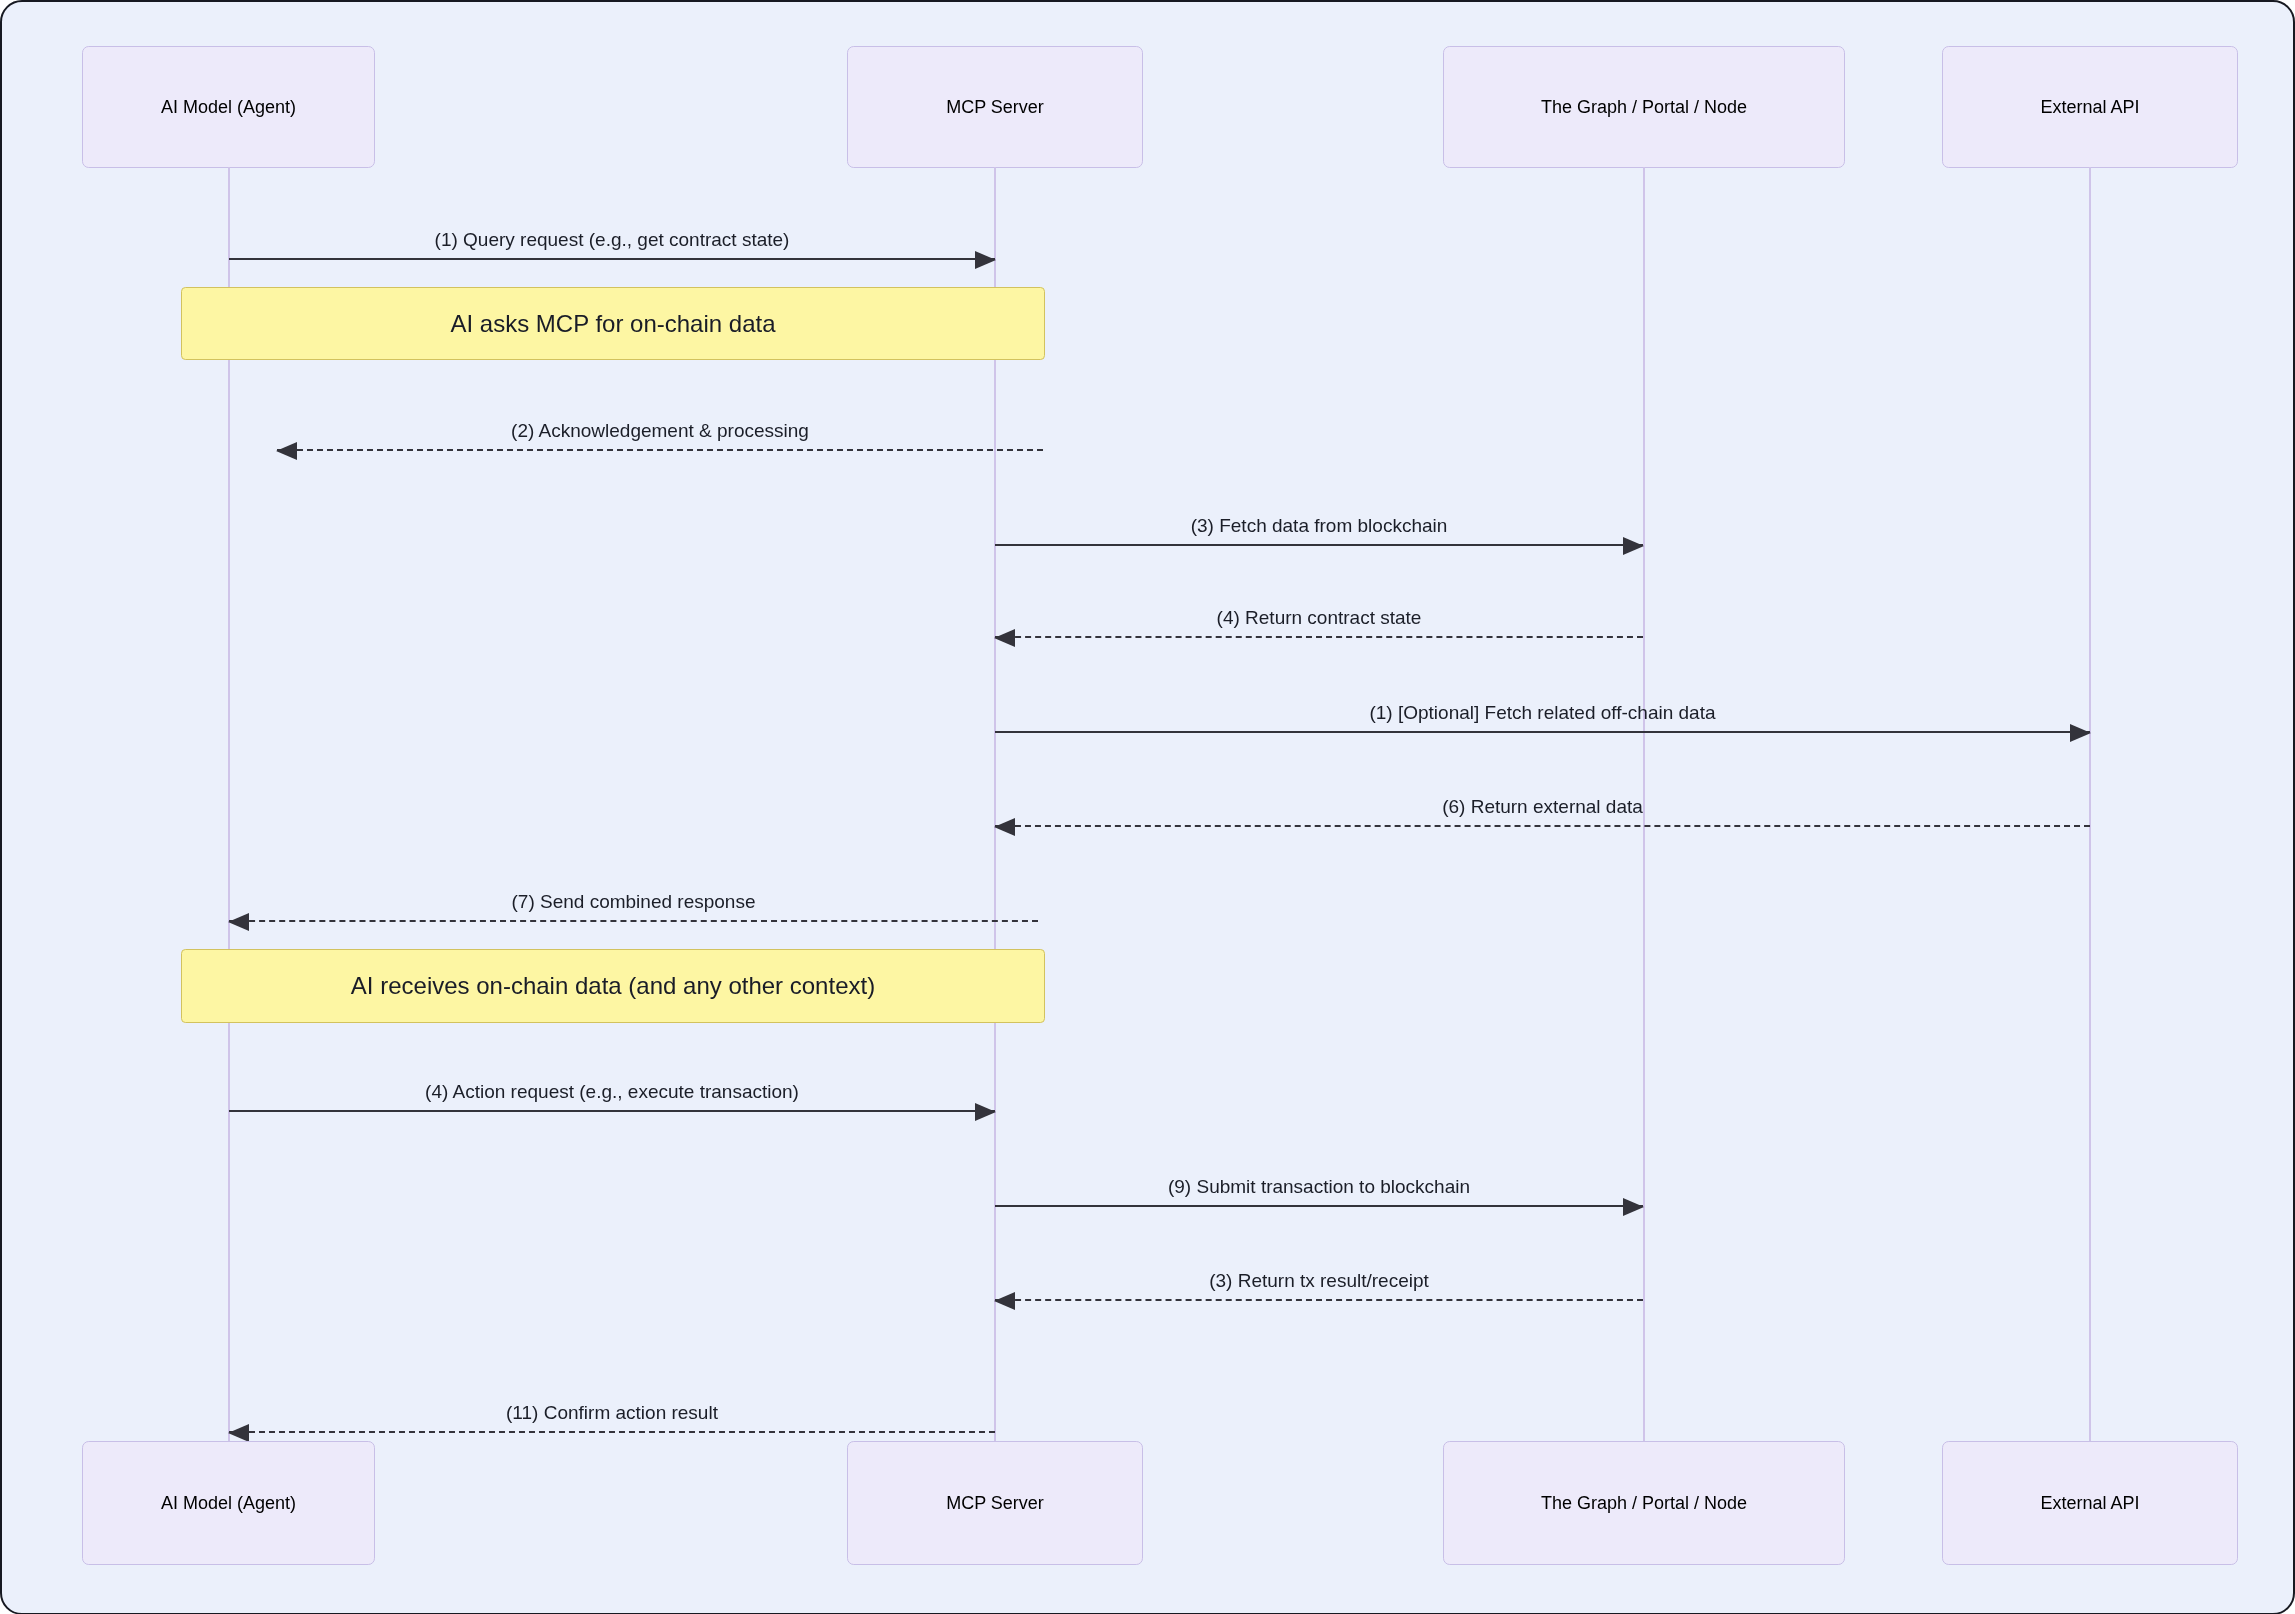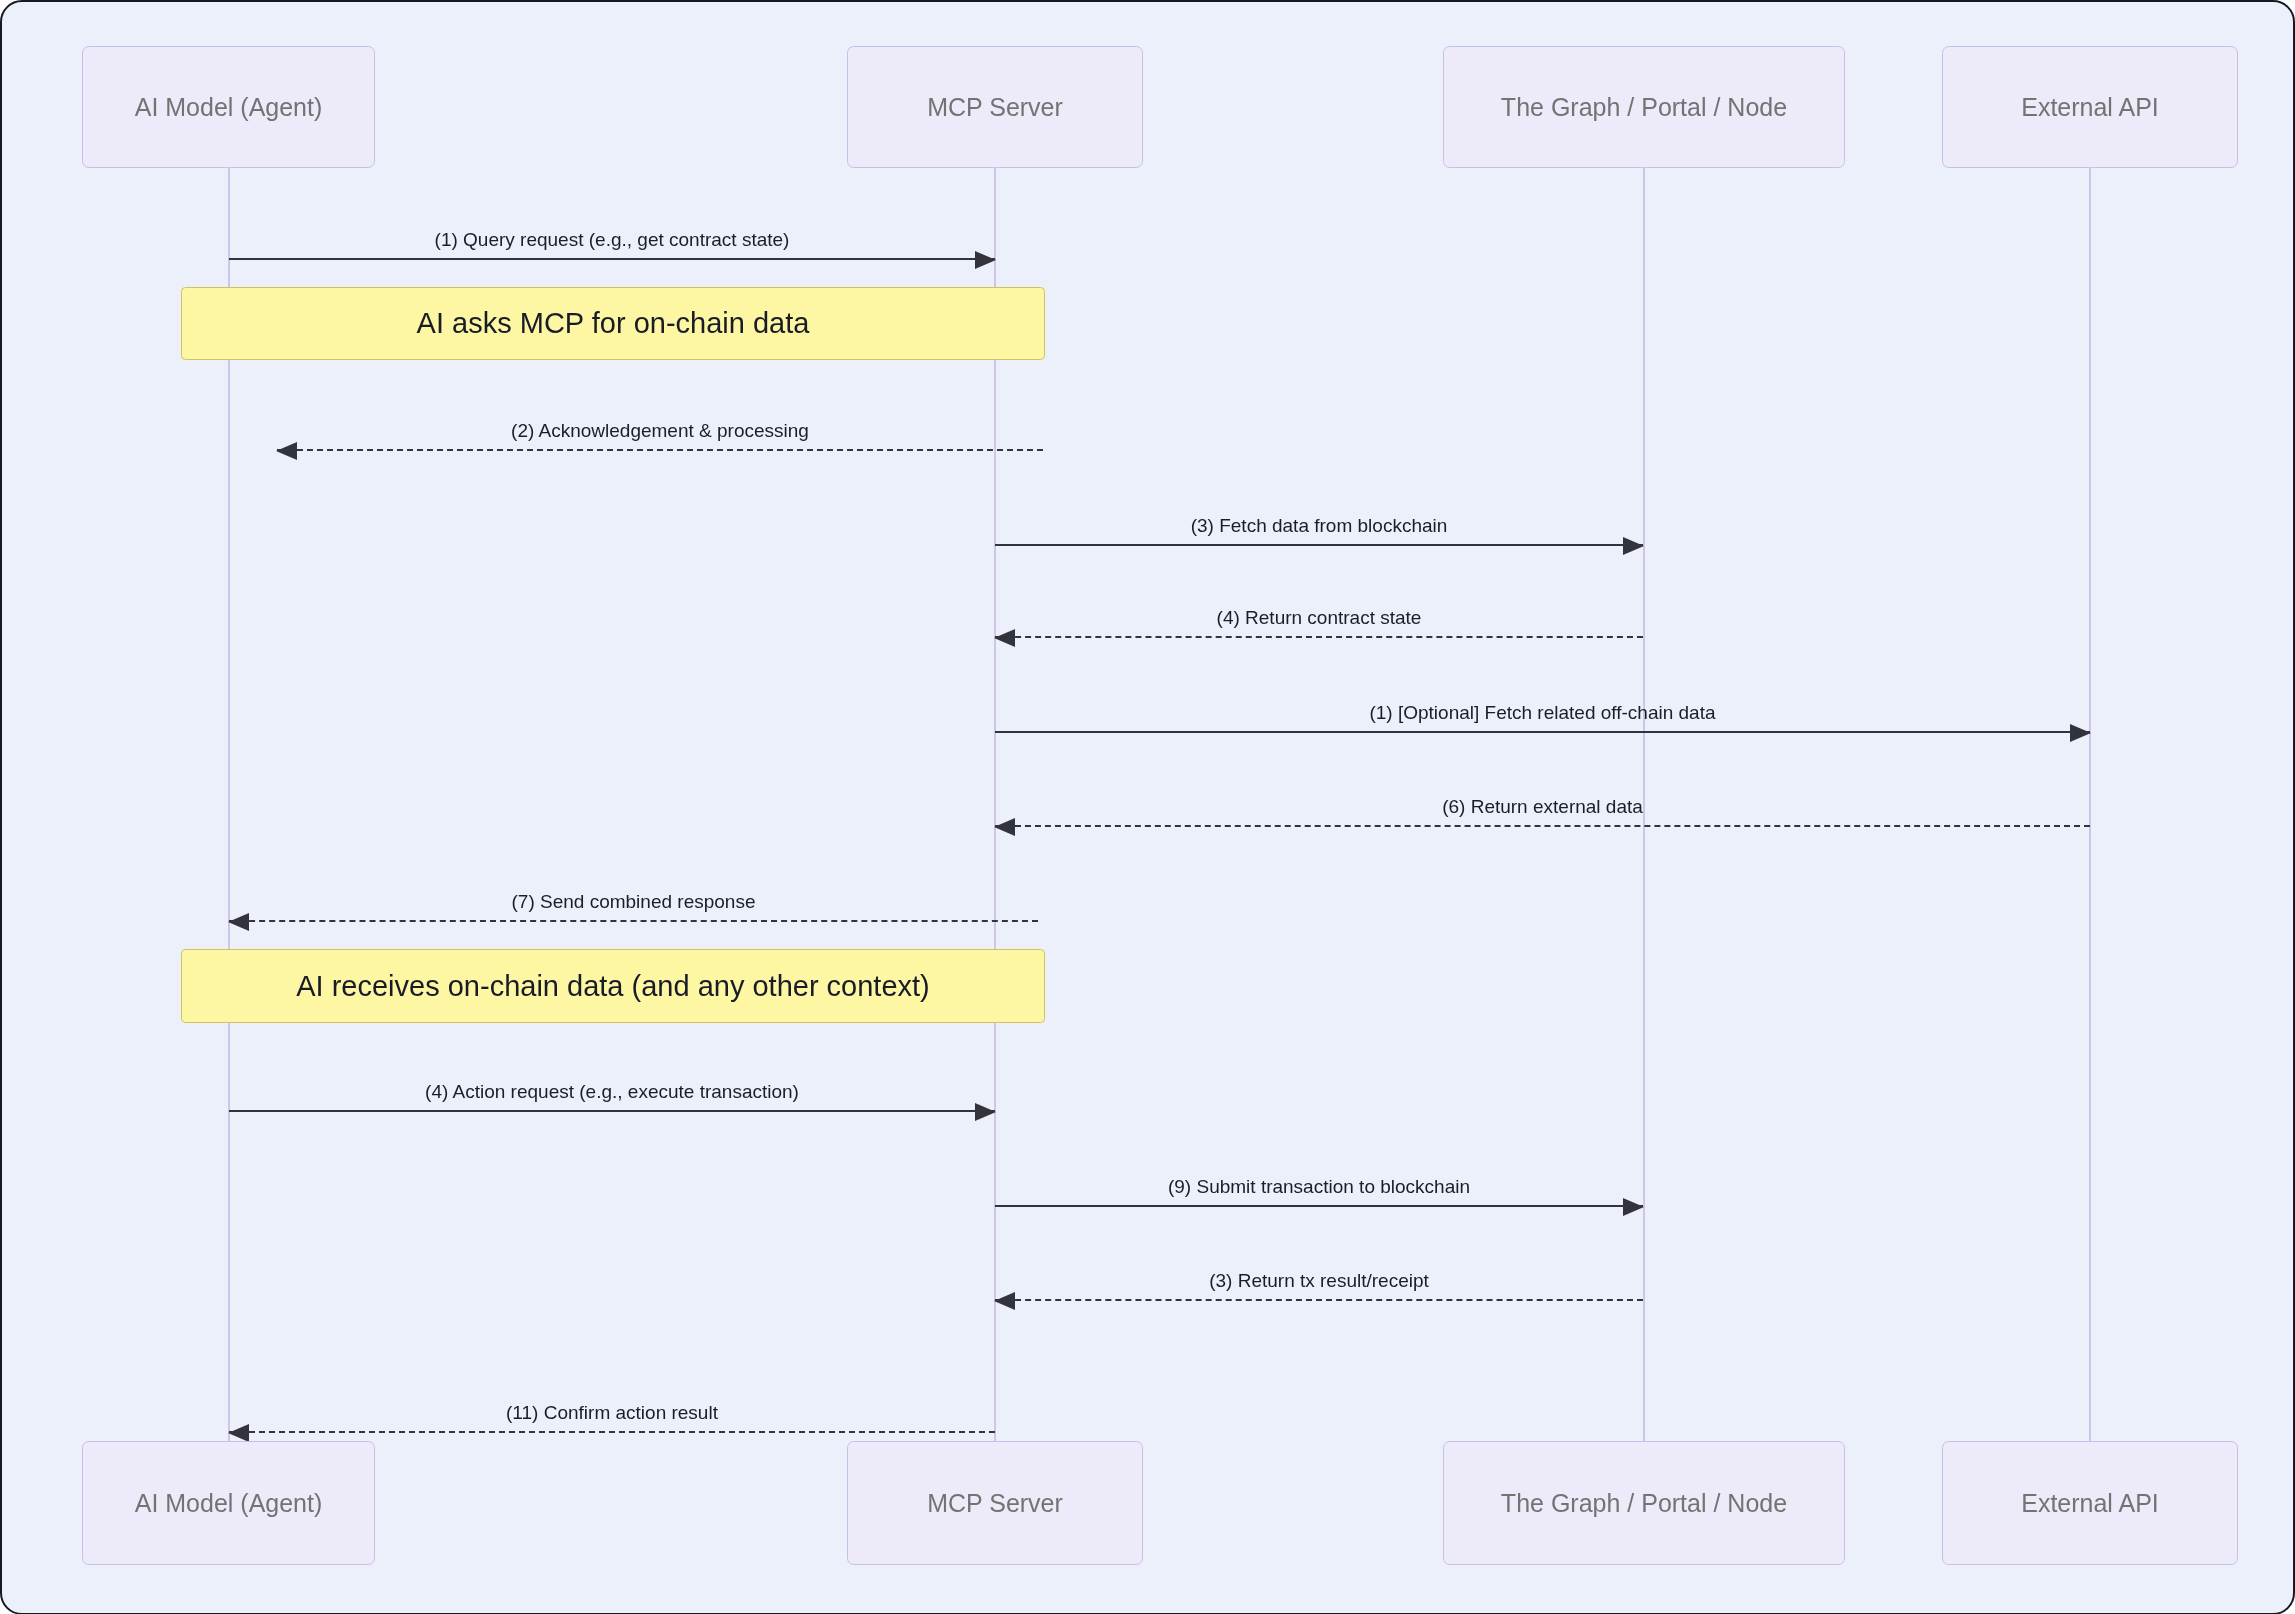--- a/index.html
+++ b/index.html
@@ -22,22 +22,22 @@
     border:2.8px solid #171921;
     border-radius:22px;
     overflow:hidden;
   }
   .actor-box{
     position:absolute;
     background:var(--actor-fill);
     border:1.7px solid var(--actor-border);
     border-radius:6.7px;
     display:flex;align-items:center;justify-content:center;
-    font-size:25px;
-    color:#737373;
+    font-size:18px;
+    color:#000000;
     text-align:center;
   }
   .lifeline{
     position:absolute;
     width:2.2px;
     background:var(--lifeline);
   }
   .message{position:absolute;}
   .msg-label{
     font-size:19px;
@@ -67,21 +67,21 @@
     border-top:9px solid transparent;
     border-bottom:9px solid transparent;
     border-right:21px solid var(--arrow);
   }
   .note{
     position:absolute;
     background:var(--note-fill);
     border:1.7px solid var(--note-border);
     border-radius:4.4px;
     display:flex;align-items:center;justify-content:center;
-    font-size:29px;
+    font-size:24px;
     color:#191c27;
     text-align:center;
   }
 </style>
 </head>
 <body>
 
 <div class="stage">
 
   <div class="actor-box" style="left:80px;top:44px;width:293px;height:122px;">

